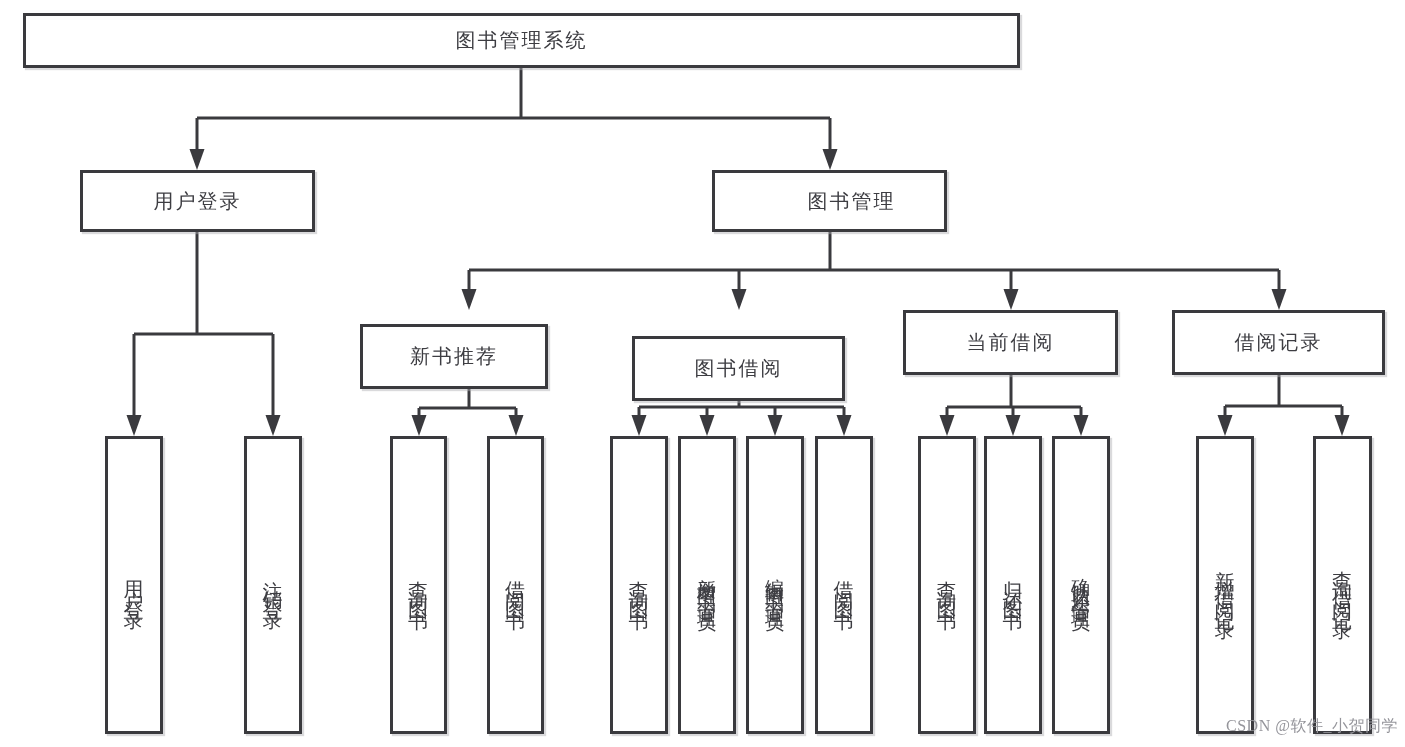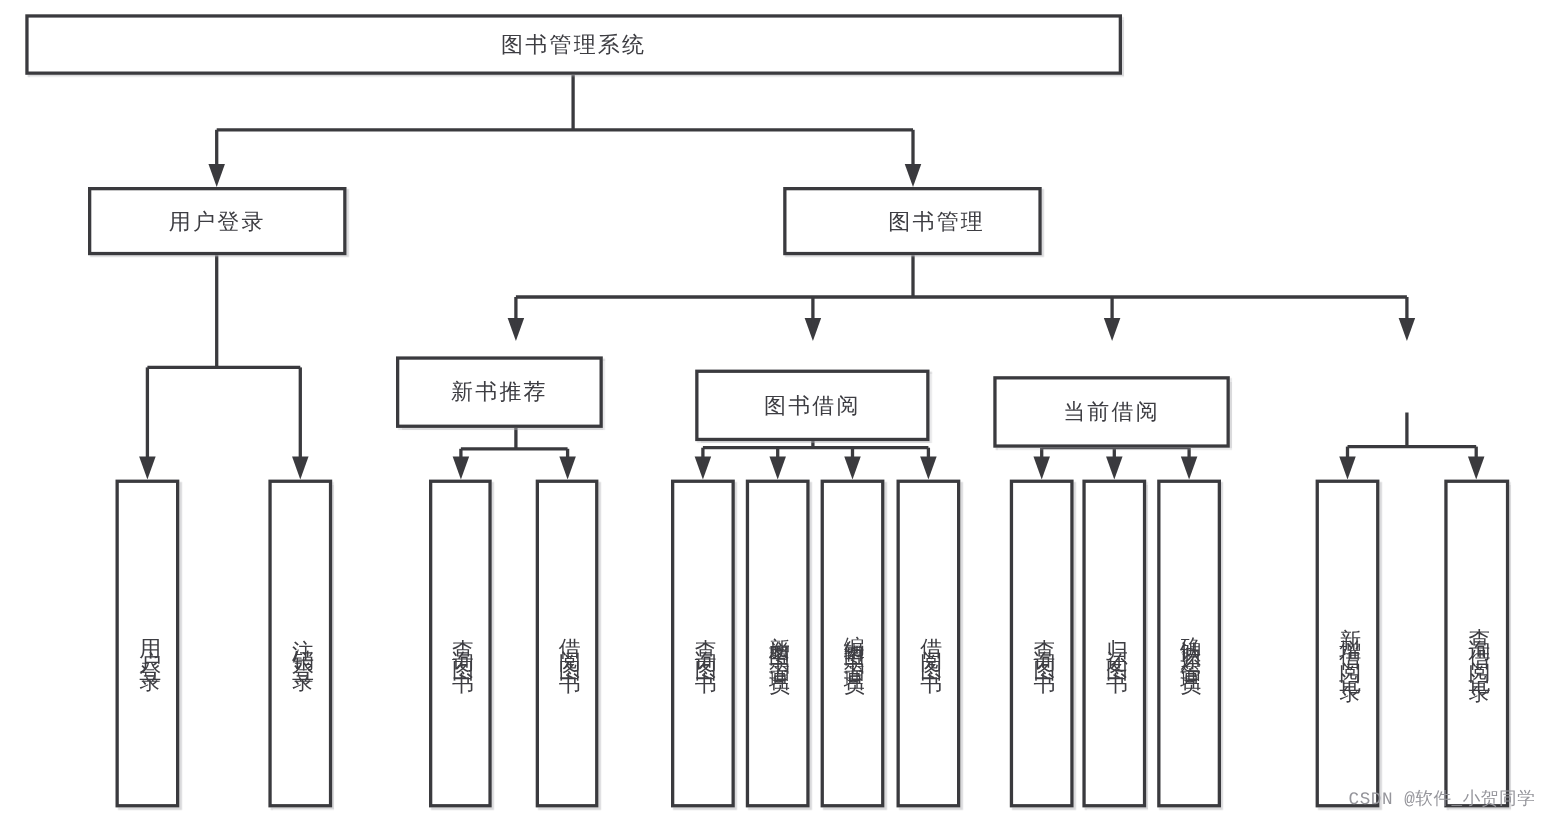--- a/index.html
+++ b/index.html
@@ -1,21 +1,21 @@
 <!DOCTYPE html>
 <html style="--line: #3a3a3e; --text: #3d3d42; --wm: #95959b;"><head>
 <meta charset="utf-8">
 <style>
   html,body{margin:0;padding:0;background:#ffffff;}
   .canvas{
     position:relative;
     width:1405px;height:747px;
     background:#ffffff;
     overflow:hidden;
-    font-family:Liberation Mono, monospace;
+    font-family:Liberation Serif, serif;
   }
   #connector-layer{
     position:absolute;left:0;top:0;width:1405px;height:747px;
     display:block;
   }
   #node-layer{position:absolute;left:0;top:0;width:100%;height:100%;}
   .node{
     position:absolute;
     box-sizing:border-box;
     background:#ffffff;
@@ -108,21 +108,22 @@
       <polyline points="1225,406 1225,424" fill="none" stroke="#3a3a3e" stroke-width="3"></polyline>
       <path d="M 1334.5 415 L 1349.5 415 L 1342 436 Z" fill="#3a3a3e"></path>
       <polyline points="1342,406 1342,424" fill="none" stroke="#3a3a3e" stroke-width="3"></polyline>
     </svg>
   <div id="node-layer">
       <div class="node h" style="left: 23px; top: 13px; width: 997px; height: 55px;">图书管理系统</div>
       <div class="node h" style="left: 80px; top: 170px; width: 235px; height: 62px;">用户登录</div>
       <div class="node h" style="left: 712px; top: 170px; width: 235px; height: 62px; padding-left: 44px;">图书管理</div>
       <div class="node h" style="left: 360px; top: 310px; width: 188px; height: 65px; margin-top: 14px;">新书推荐</div>
       <div class="node h" style="left: 632px; top: 310px; width: 213px; height: 65px; margin-top: 26px;">图书借阅</div>
-      <div class="node h" style="left: 903px; top: 310px; width: 215px; height: 65px; margin-top: 32px;">当前借阅</div>
+      <div class="node h" style="left: 903px; top: 310px; width: 215px; height: 65px;">当前借阅</div>
+      <div class="node h" style="left: 1172px; top: 310px; width: 213px; height: 65px;">借阅记录</div>
       <div class="node v" style="left: 105px; top: 436px; width: 58px; height: 298px;">用户登录</div>
       <div class="node v" style="left: 244px; top: 436px; width: 58px; height: 298px;">注销登录</div>
       <div class="node v" style="left: 390px; top: 436px; width: 57px; height: 298px;">查询图书</div>
       <div class="node v" style="left: 487px; top: 436px; width: 57px; height: 298px;">借阅图书</div>
       <div class="node v" style="left: 610px; top: 436px; width: 58px; height: 298px;">查询图书</div>
       <div class="node v tight" style="left: 678px; top: 436px; width: 58px; height: 298px;">新增图书（管理员）</div>
       <div class="node v tight" style="left: 746px; top: 436px; width: 58px; height: 298px;">编辑图书（管理员）</div>
       <div class="node v" style="left: 815px; top: 436px; width: 58px; height: 298px;">借阅图书</div>
       <div class="node v" style="left: 918px; top: 436px; width: 58px; height: 298px;">查询图书</div>
       <div class="node v" style="left: 984px; top: 436px; width: 58px; height: 298px;">归还图书</div>

